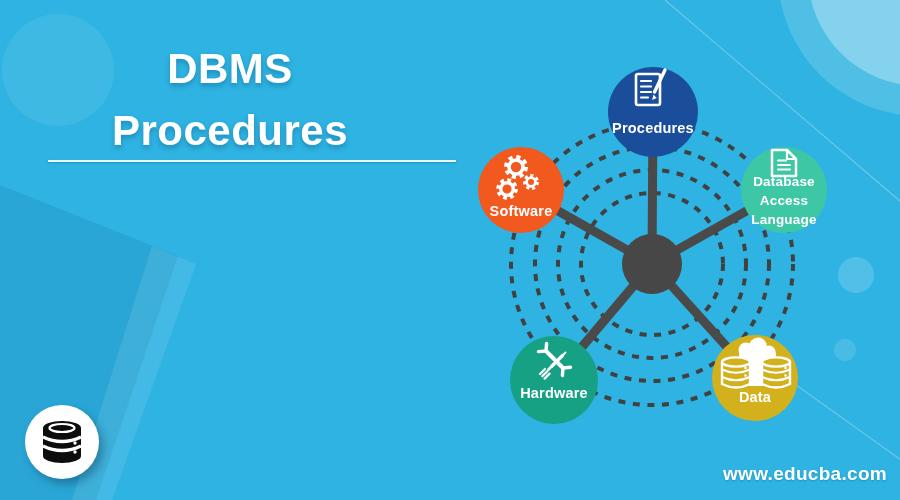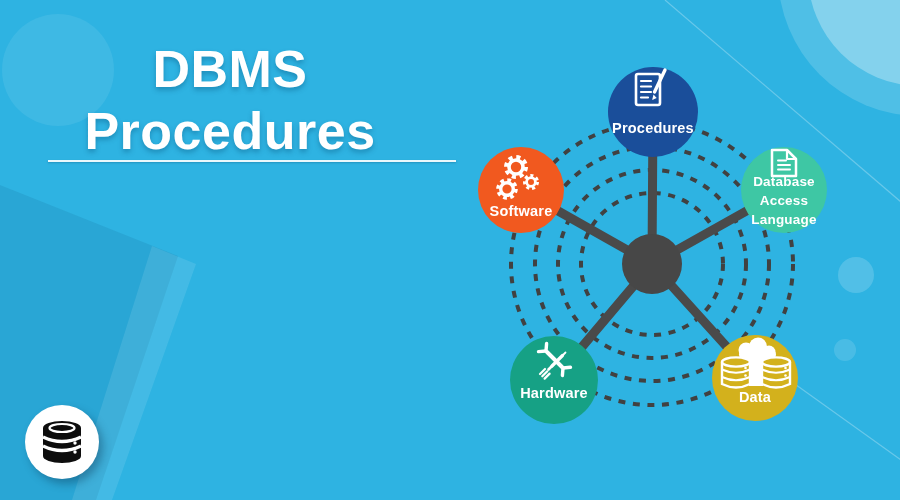--- a/index.html
+++ b/index.html
@@ -9,21 +9,21 @@
     font-family:"Liberation Sans",sans-serif;
   }
   .deco{position:absolute;border-radius:50%;}
   #corner-circle-outer{left:778px;top:-168px;width:284px;height:284px;background:rgba(255,255,255,0.16);}
   #corner-circle-inner{left:808px;top:-138px;width:224px;height:224px;background:rgba(255,255,255,0.30);}
   #tl-glow{left:2px;top:14px;width:112px;height:112px;background:rgba(255,255,255,0.08);}
   #side-dot-1{left:838px;top:257px;width:36px;height:36px;background:rgba(255,255,255,0.17);}
   #side-dot-2{left:834px;top:339px;width:22px;height:22px;background:rgba(255,255,255,0.13);}
   #title{
     position:absolute;left:10px;top:38px;width:440px;text-align:center;
-    color:#ffffff;font-size:52px;font-weight:bold;line-height:62px;letter-spacing:0.5px;
+    color:#ffffff;font-size:42px;font-weight:bold;line-height:62px;letter-spacing:0.5px;
     text-shadow:0 3px 5px rgba(0,70,110,0.35);
   }
   #title-rule{
     position:absolute;left:48px;top:160px;width:408px;height:1.5px;
     background:rgba(255,255,255,0.9);box-shadow:0 1px 2px rgba(0,70,110,0.3);
   }
   #footer-link{
     position:absolute;right:13px;bottom:15px;color:#ffffff;
     font-size:19px;font-weight:bold;letter-spacing:0.3px;
     text-shadow:0 1px 2px rgba(0,70,110,0.3);text-decoration:none;cursor:pointer;
@@ -176,14 +176,15 @@
       <rect x="18" y="23" width="38" height="28" fill="#0d0d0d"></rect>
       <ellipse cx="37" cy="23" rx="19" ry="7" fill="#0d0d0d"></ellipse>
       <ellipse cx="37" cy="23" rx="12.5" ry="4" fill="#0d0d0d" stroke="#ffffff" stroke-width="2.2"></ellipse>
       <path d="M18,32 Q37,41 56,32" stroke="#ffffff" stroke-width="3.4" fill="none"></path>
       <path d="M18,41 Q37,50 56,41" stroke="#ffffff" stroke-width="3.4" fill="none"></path>
       <circle cx="50" cy="38" r="1.7" fill="#ffffff"></circle>
       <circle cx="50" cy="47" r="1.7" fill="#ffffff"></circle>
     </svg>
   </div>
 
+  <div id="footer-link">www.educba.com</div>
 
 </div>
 
 </body></html>

